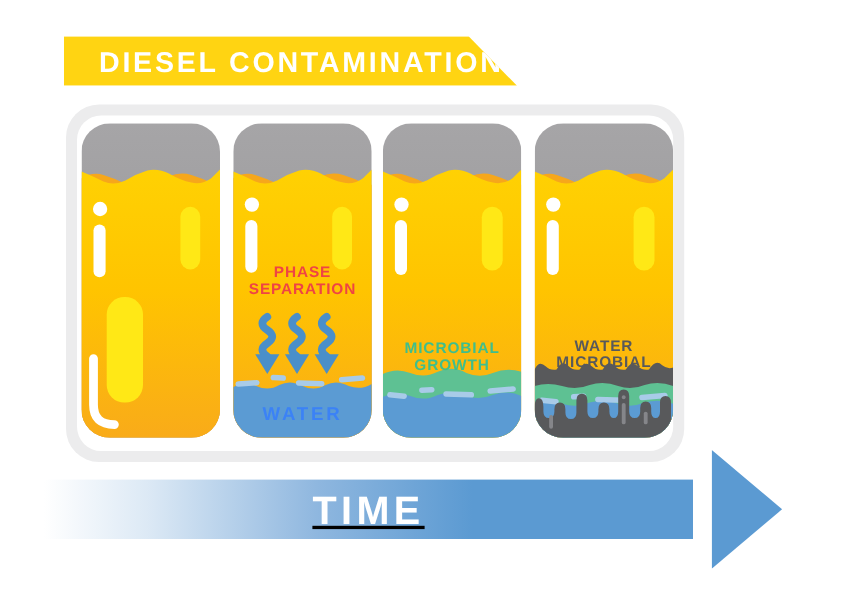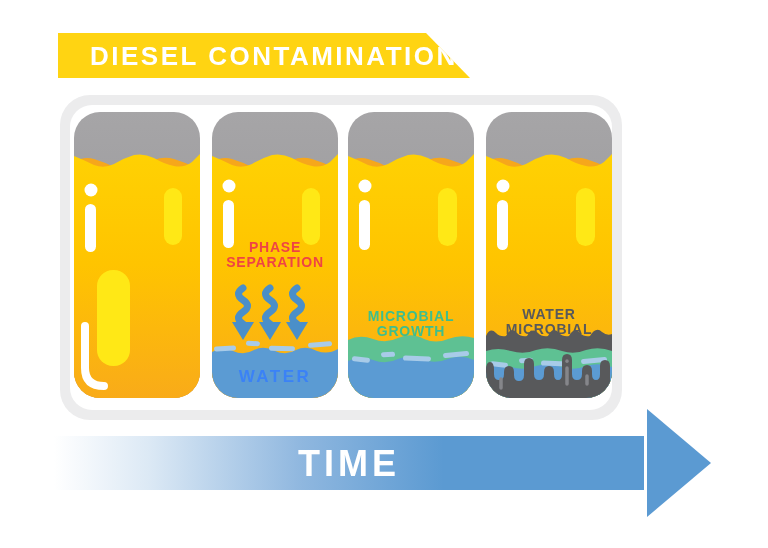--- a/index.html
+++ b/index.html
@@ -24,22 +24,22 @@
   .stage-label{position:absolute;left:0;width:126px;text-align:center;font-weight:bold;
                font-size:14px;line-height:15px;letter-spacing:0.8px;white-space:nowrap;}
   .stage-label span{display:block;}
   .lbl-blue{color:#ef4444;top:128px;}
   .lbl-green{color:#3FBE8C;top:197px;}
   .lbl-gray{color:#58595B;top:195px;}
   .water-label{position:absolute;left:0;top:255px;width:126px;text-align:center;color:#3b82f6;
                font-weight:bold;font-size:17px;letter-spacing:2.5px;}
 
   
-  .time-shaft{position:absolute;left:54px;top:436px;width:590px;height:54px;
-              background:linear-gradient(90deg,#ffffff 0%,#dce9f5 16%,#8fb7df 42%,#5b9ad2 66%,#5b9ad2 100%);}
+  .time-shaft{position:absolute;left:40px;top:436px;width:590px;height:54px;
+              background:linear-gradient(90deg,#ffffff 0%,#dce9f5 16%,#8fb7df 42%,#5b9ad2 66%,#5b9ad2 100%);text-decoration:underline;}
   .time-label{display:block;width:100%;text-align:center;line-height:55px;font-size:36px;
               font-weight:bold;color:#ffffff;letter-spacing:4px;}
   .time-head{position:absolute;left:647px;top:409px;width:64px;height:108px;display:block;}
 </style>
 </head>
 <body>
 
 <div class="page">
 
   <div class="banner">

